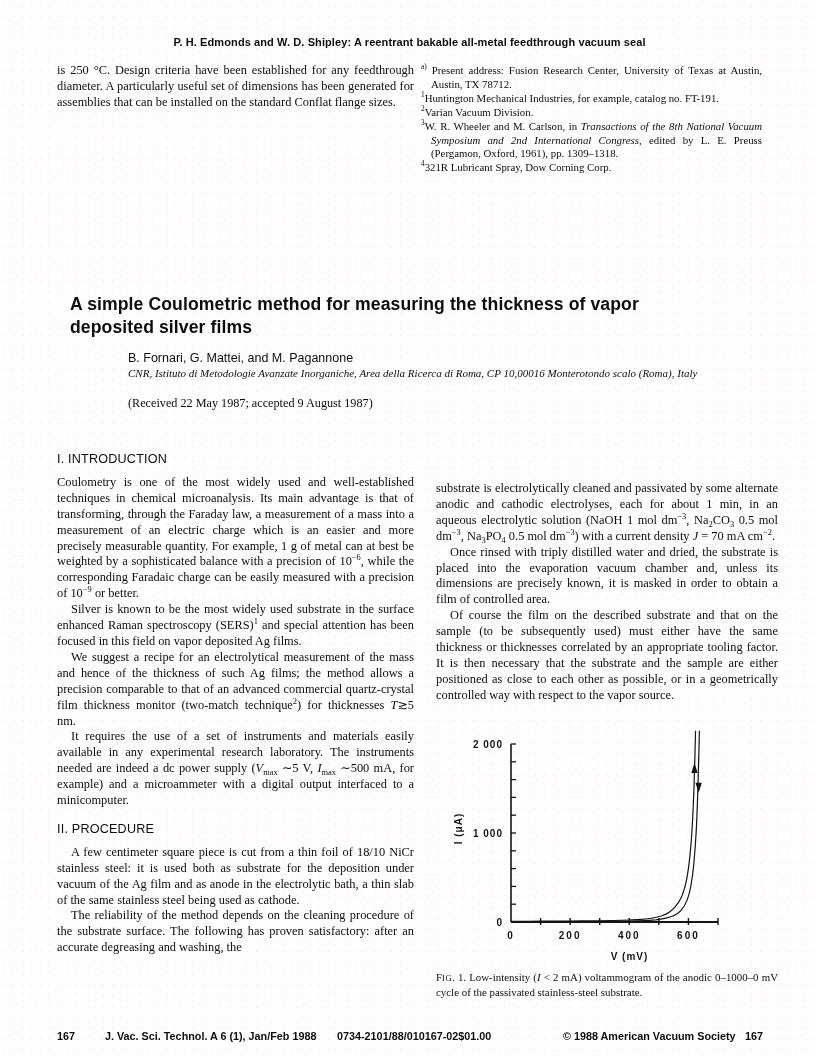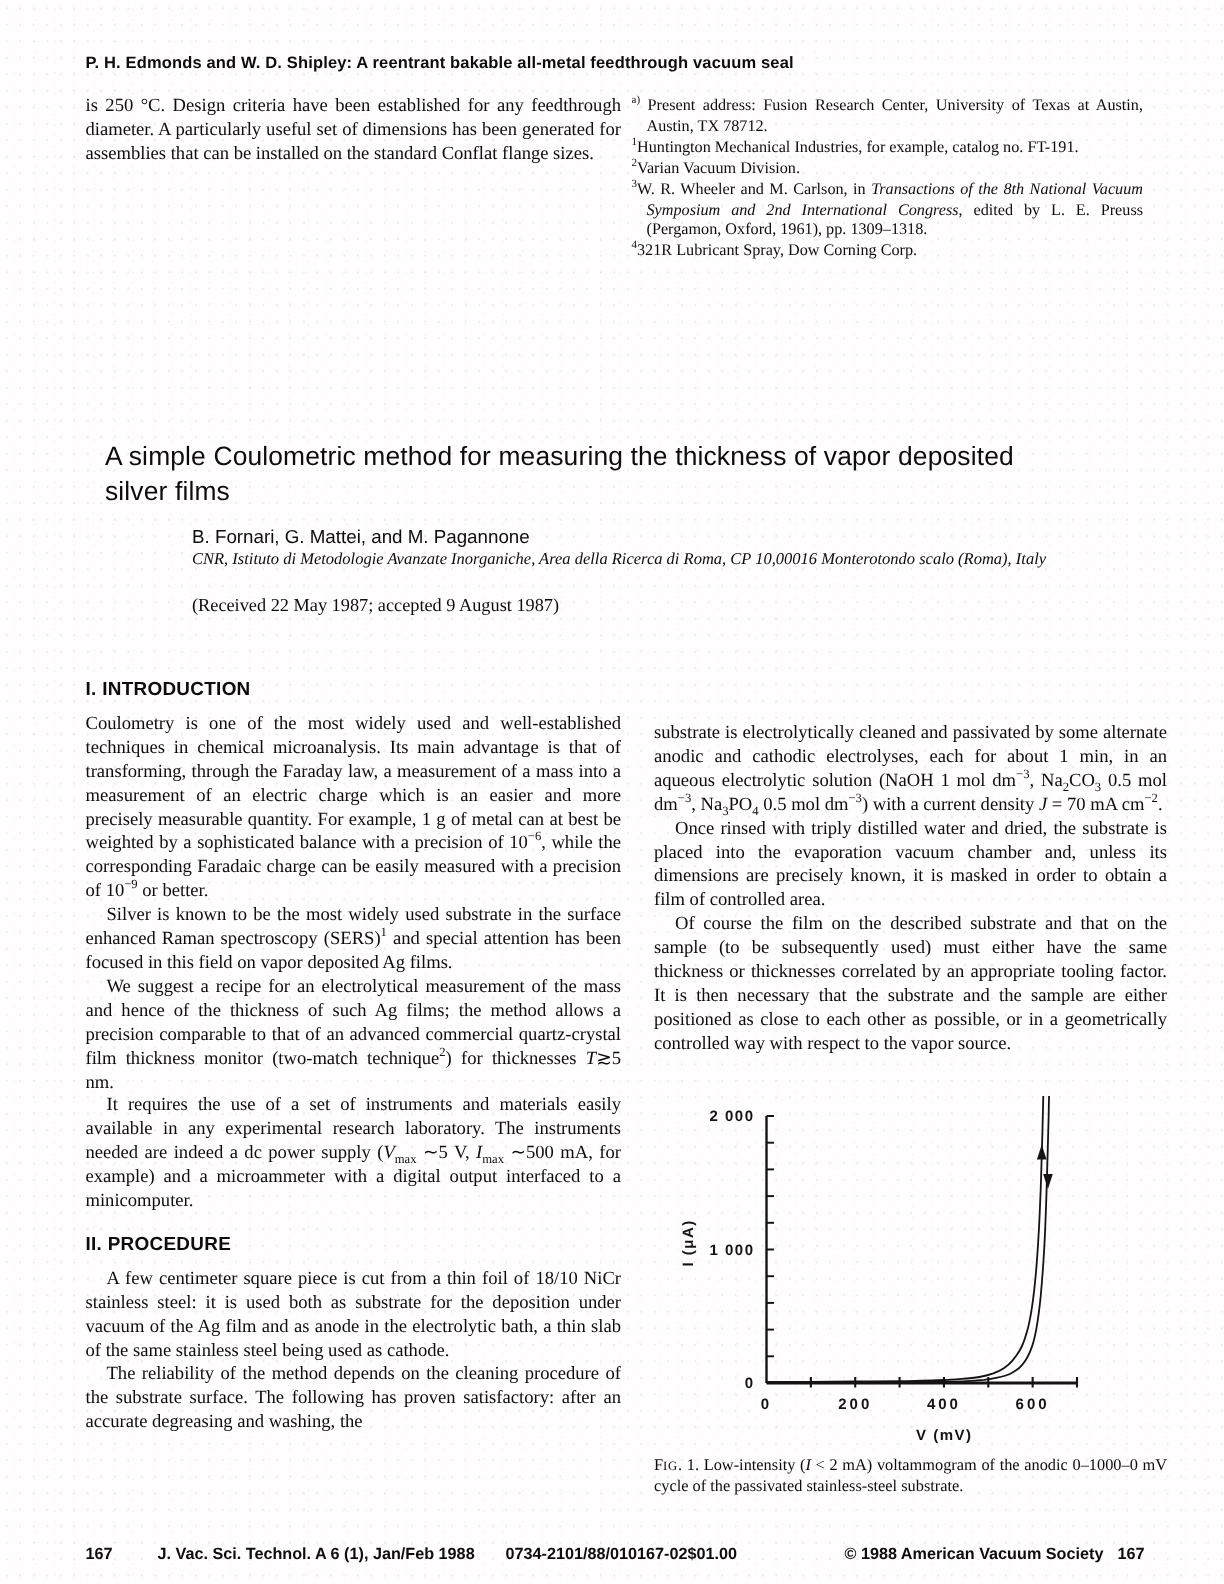--- a/index.html
+++ b/index.html
@@ -15,56 +15,57 @@
     background-image:
       radial-gradient(rgba(214,160,205,.30) .5px, transparent .7px),
       radial-gradient(rgba(185,185,200,.22) .5px, transparent .7px);
     background-size: 9px 11px, 13px 7px;
     background-position: 0 0, 4px 3px;
   }
   .running-head {
     position:absolute; left:57px; top:36px; width:705px;
     font-family:"Liberation Sans", sans-serif; font-weight:bold; font-size:11px;
     letter-spacing:.1px;
+    text-align:center;
   }
   .topcol-left {
     position:absolute; left:57px; top:62px; width:357px;
     font-size:12.4px; line-height:16.1px; text-align:justify;
   }
   .topcol-left p.ind { text-indent:14px; }
   .footnotes {
     position:absolute; left:421px; top:64px; width:341px;
     font-size:10.8px; line-height:13.9px; text-align:justify;
   }
   .footnotes p { padding-left:10px; text-indent:-10px; }
   sup { font-size:68%; vertical-align:super; line-height:0; }
   sub { font-size:68%; vertical-align:sub; line-height:0; }
   .title-block { position:absolute; left:70px; top:293px; width:680px; }
   .article-title {
-    font-family:"Liberation Sans", sans-serif; font-weight:normal;
+    font-family:"Liberation Sans", sans-serif; font-weight:bold;
     font-size:17.6px; line-height:22.6px; width:645px; letter-spacing:.1px;
   }
   .authors {
     margin:13px 0 2px 58px;
     font-family:"Liberation Sans", sans-serif; font-size:12.5px;
   }
   .affiliation {
     margin-left:58px; font-style:italic; font-size:11px; line-height:13.8px; width:610px;
   }
   .received { margin:15px 0 0 58px; font-size:12.2px; }
   .col-left {
     position:absolute; left:57px; top:452px; width:357px;
     font-size:12.4px; line-height:15.9px; text-align:justify;
   }
   .col-right {
     position:absolute; left:436px; top:452px; width:342px;
     font-size:12.4px; line-height:15.9px; text-align:justify;margin-top:29px;
   }
   .sect-heading {
-    font-family:"Liberation Sans", sans-serif; font-weight:bold;
+    font-family:"Liberation Sans", sans-serif; font-weight:normal;
     font-size:12.6px; margin-bottom:7px; text-align:left; letter-spacing:.2px;
   }
   .sect-heading.second { margin-top:13px; }
   p.ind { text-indent:14px; }
   .figure { margin-top:6px; }
   .fig-caption { font-size:10.9px; line-height:13.9px; text-align:justify; margin-top:2px; }
   .sc { font-size:78%; letter-spacing:.5px; }
   .footer {
     position:absolute; left:57px; top:1030px; width:706px;
     display:flex; align-items:baseline;

